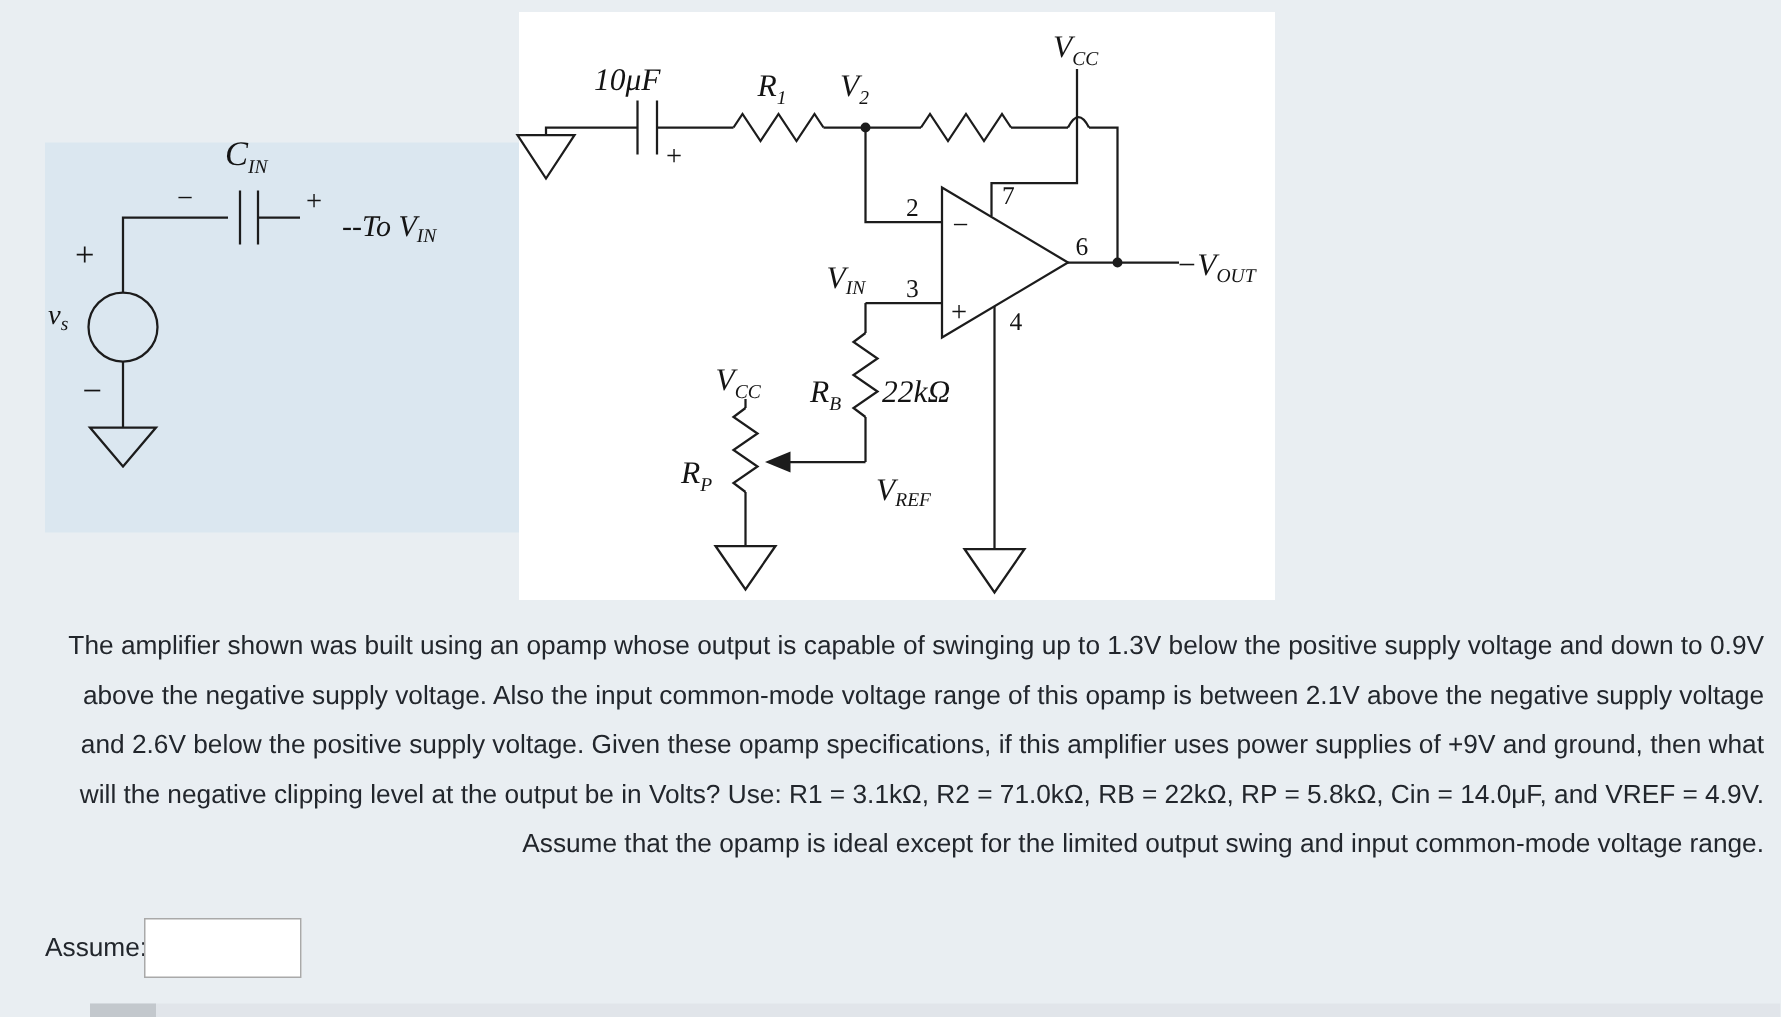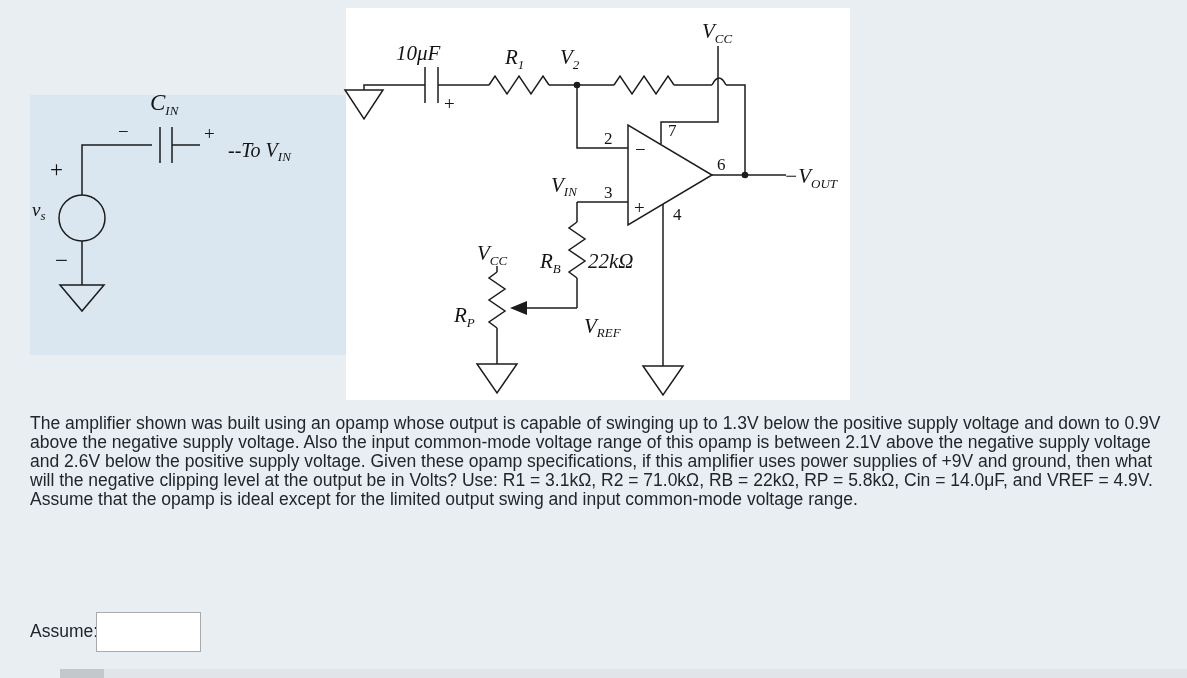--- a/index.html
+++ b/index.html
@@ -16,21 +16,21 @@
   .panel-left { fill: #dbe7f0; }
   .panel-white { fill: #ffffff; }
   text { fill: #141414; }
   .ser { font-family: "Liberation Serif", serif; font-style: italic; }
   .sub { font-size: 13px; font-style: italic; }
   .sign { font-family: "Liberation Serif", serif; font-size: 19px; font-style: normal; }
   .big { font-size: 23px; }
   .pin { font-family: "Liberation Serif", serif; font-size: 17px; font-style: normal; }
   .question {
     position: absolute; left: 30px; top: 414px; width: 1146px;
-    font-size: 17.5px; line-height: 19px; color: #22262c;
+    font-size: 17.5px; line-height: 33px; color: #22262c; text-align: right;
   }
   .answer-label { position: absolute; left: 30px; top: 621px; font-size: 17.5px; color: #22262c; }
   .answer-input {
     position: absolute; left: 96px; top: 612px; width: 105px; height: 40px;
     background: #ffffff; border: 1px solid #a9a9a9; font-size: 17px; padding: 0 8px;
   }
   .hscroll-track { position: absolute; left: 60px; top: 669px; width: 1127px; height: 9px; background: #e1e5ea; }
   .hscroll-thumb { position: absolute; left: 0; top: 0; width: 44px; height: 9px; background: #c3c8cd; }
 </style>
 </head>

